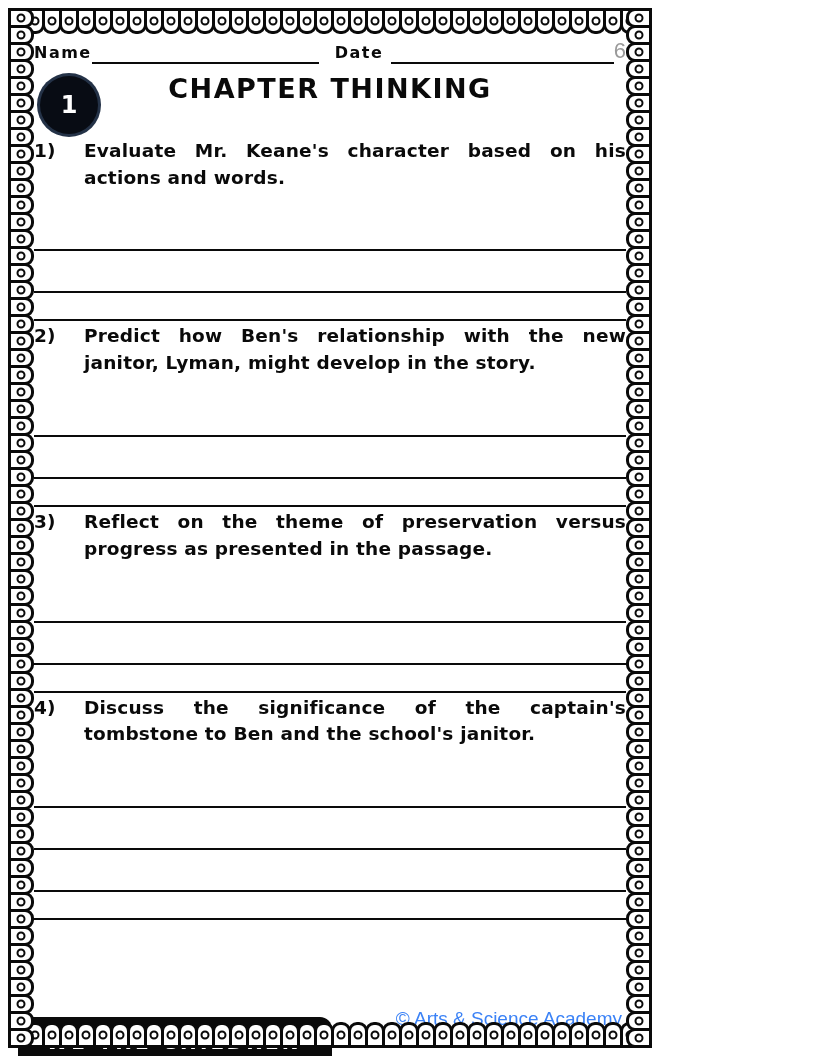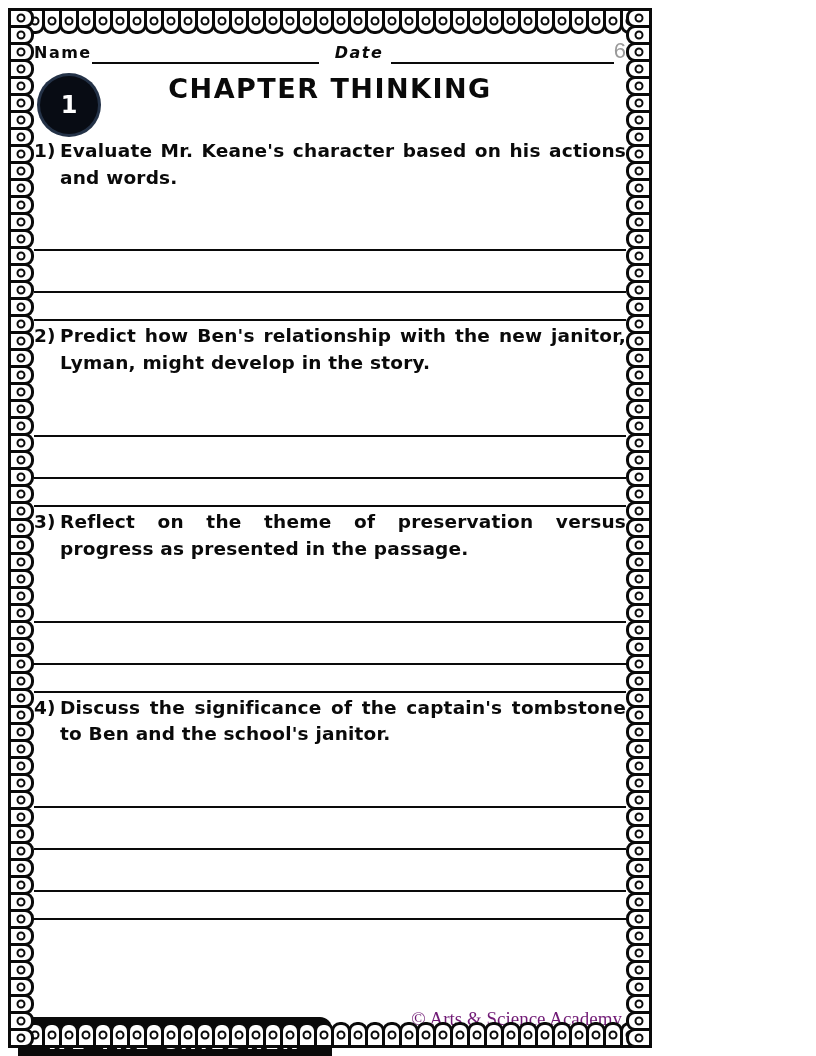--- a/index.html
+++ b/index.html
@@ -100,21 +100,21 @@
     line-height: 1;
     padding-bottom: 3px;
     white-space: nowrap;
   }
   .field-rule {
     border-bottom: 2px solid #0a0a0a;
     height: 22px;
   }
   #name-rule { width: 296px; }
   #date-rule { width: 290px; margin-left: 8px; }
-  #date-label { margin-left: 16px; font-style: italic; }
+  #date-label { margin-left: 16px; }
   #page-number {
     margin-left: auto;
     font-family: "Liberation Sans", sans-serif;
     font-size: 22px;
     color: #9a9a9a;
     line-height: 1;
     padding-bottom: 2px;
   }
 
   
@@ -176,43 +176,44 @@
     letter-spacing: 0.2px;
   }
   .q-num {
     flex: 0 0 auto;
     width: 26px;
   }
   .q-body {
     flex: 1 1 auto;
     text-align: justify;
     text-align-last: left;
+    margin-left: 24px;
   }
   .answer-lines { margin-top: 18px; }
   .answer-line {
     border-bottom: 2px solid #0a0a0a;
     height: 40px;
   }
   .answer-line.last { height: 26px; }
 
   
   #footer {
     position: absolute;
     left: 0;
     right: 0;
     bottom: -30px;
     height: 60px;
   }
   #copyright {
     position: absolute;
     right: 4px;
     bottom: 22px;
-    font-family: Liberation Serif, serif;
+    font-family: Liberation Sans, sans-serif;
     font-size: 19px;
-    color: #701a75;
+    color: #3b82f6;
     white-space: nowrap;
   }
   #book-banner {
     position: absolute;
     left: -16px;
     bottom: -22px;
     background: #0a0a0a;
     border-radius: 12px 12px 0 0;
     padding: 13px 30px 20px 28px;
     z-index: 9;

